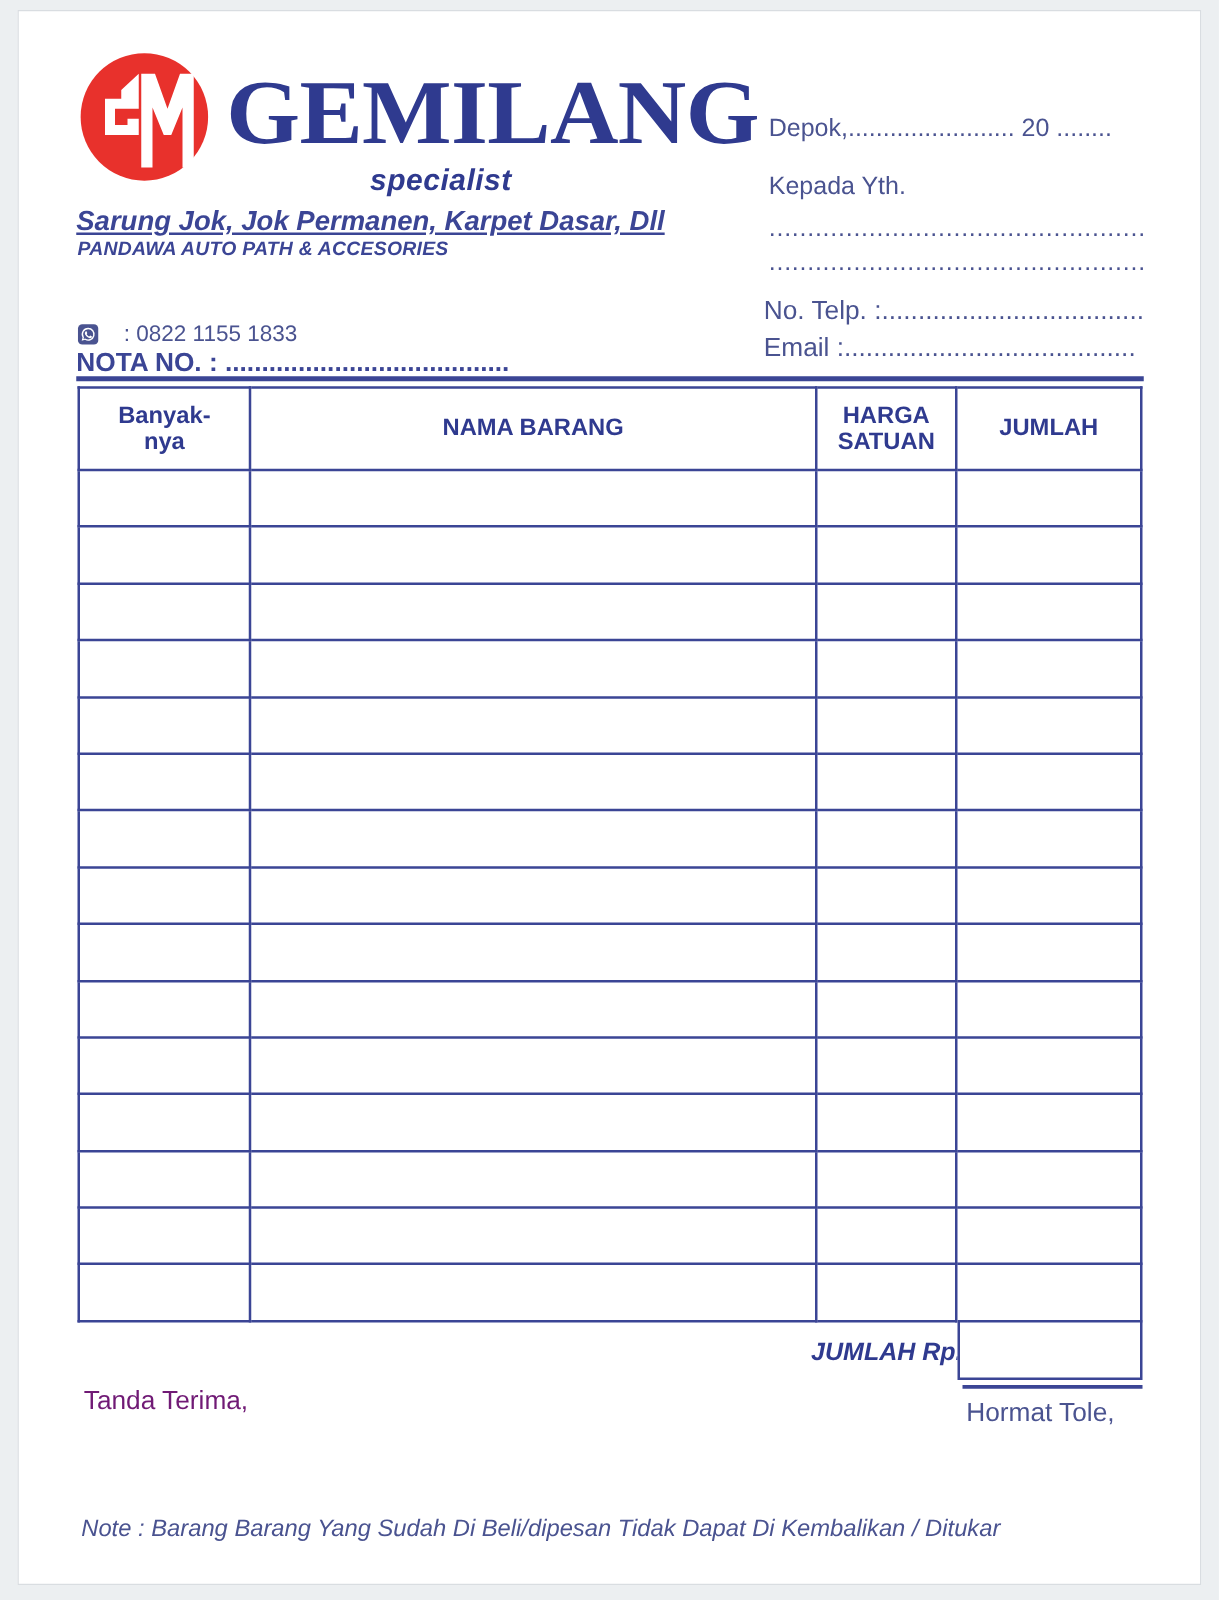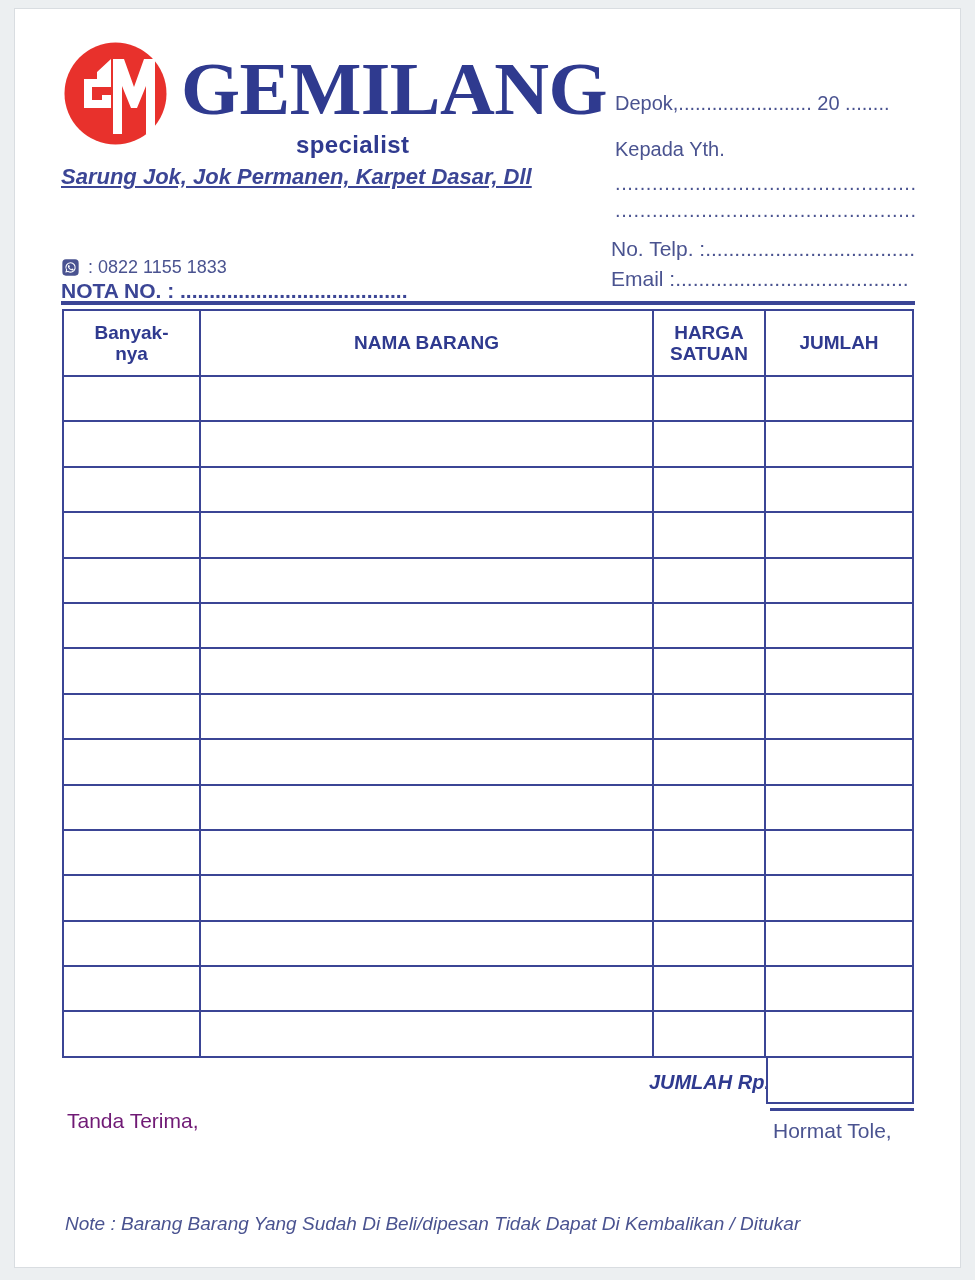--- a/index.html
+++ b/index.html
@@ -36,20 +36,21 @@
     letter-spacing: -0.5px;
     color: #2f3a8f;
     transform: scaleX(1.04);
     transform-origin: left top;
     white-space: nowrap;
   }
   #brand-tagline {
     position: absolute; left: 281px; top: 122px;
     font-size: 24px;
     font-weight: bold;
+    font-style: italic;
     color: #2f3a8f;
     letter-spacing: 0.4px;
     white-space: nowrap;
   }
 
   #line-services {
     position: absolute; left: 46px; top: 155px;
     font-size: 22px;
     font-style: italic;
     font-weight: bold;
@@ -70,21 +71,21 @@
     position: absolute; left: 47px; top: 200px;
     font-size: 18px; color: #4a5390; white-space: nowrap;
   }
   #line-address2 {
     position: absolute; left: 47px; top: 224px;
     font-size: 18px; color: #4a5390; white-space: nowrap;
   }
   #line-phone {
     position: absolute; left: 47px; top: 248px;
     font-size: 18px; color: #4a5390; white-space: nowrap;
-    display: flex; align-items: center; gap: 9px;
+    display: flex; align-items: center; gap: 20px;
   }
   #wa-icon { display: block; width: 17px; height: 17px; }
   #line-nota {
     position: absolute; left: 46px; top: 270px;
     font-size: 21px; font-weight: bold; color: #3b4595; white-space: nowrap;
   }
 
   
   .rh { position: absolute; color: #4a5390; white-space: nowrap; }
   #rh-date  { left: 600px; top: 83px;  font-size: 20px; }
@@ -173,20 +174,21 @@
         <circle cx="51.5" cy="51.5" r="51" fill="#e8312c"></circle>
         <path d="M47 17 L33 30 L33 37 L20 37 L20 66 L47 66 L47 53 L38 53 L38 58 L28 58 L28 45 L47 45 Z" fill="#ffffff"></path>
         <path d="M49 17 L49 92 L58 92 L58 44 L67 66 L73 66 L82 44 L82 92 L91 92 L91 17 L80 17 L70 45 L60 17 Z" fill="#ffffff"></path>
       </svg>
     </div>
 
     <div id="brand-name">GEMILANG</div>
     <div id="brand-tagline">specialist</div>
 
     <div id="line-services">Sarung Jok, Jok Permanen, Karpet Dasar, Dll</div>
+    <div id="line-company">PANDAWA AUTO PATH &amp; ACCESORIES</div>
 
     <div id="line-phone">
       <svg id="wa-icon" viewBox="0 0 24 24" xmlns="http://www.w3.org/2000/svg">
         <rect x="0.5" y="0.5" width="23" height="23" rx="5" fill="#4a5390"></rect>
         <path d="M12 4.6a7.3 7.3 0 0 0-6.3 11l-1 3.6 3.7-1a7.3 7.3 0 1 0 3.6-13.6zm0 1.5a5.8 5.8 0 1 1-2.9 10.8l-.3-.2-2 .5.5-2-.2-.3A5.8 5.8 0 0 1 12 6.1z" fill="#ffffff"></path>
         <path d="M9.6 8.6c-.2 0-.4 0-.6.3-.2.2-.7.7-.7 1.7s.7 2 .8 2.1c.1.2 1.4 2.2 3.4 3 1.7.7 2 .6 2.4.5.4 0 1.2-.5 1.3-.9.2-.5.2-.9.1-1l-.5-.3-1.3-.6c-.2 0-.3 0-.4.1l-.6.7c-.1.1-.2.2-.4.1-.2-.1-.9-.3-1.6-1-.6-.5-1-1.2-1.1-1.4-.1-.2 0-.3.1-.4l.3-.4.2-.3v-.4l-.6-1.4c-.1-.4-.3-.4-.4-.4z" fill="#ffffff"></path>
       </svg>
       <span>: 0822 1155 1833</span>
     </div>
 

